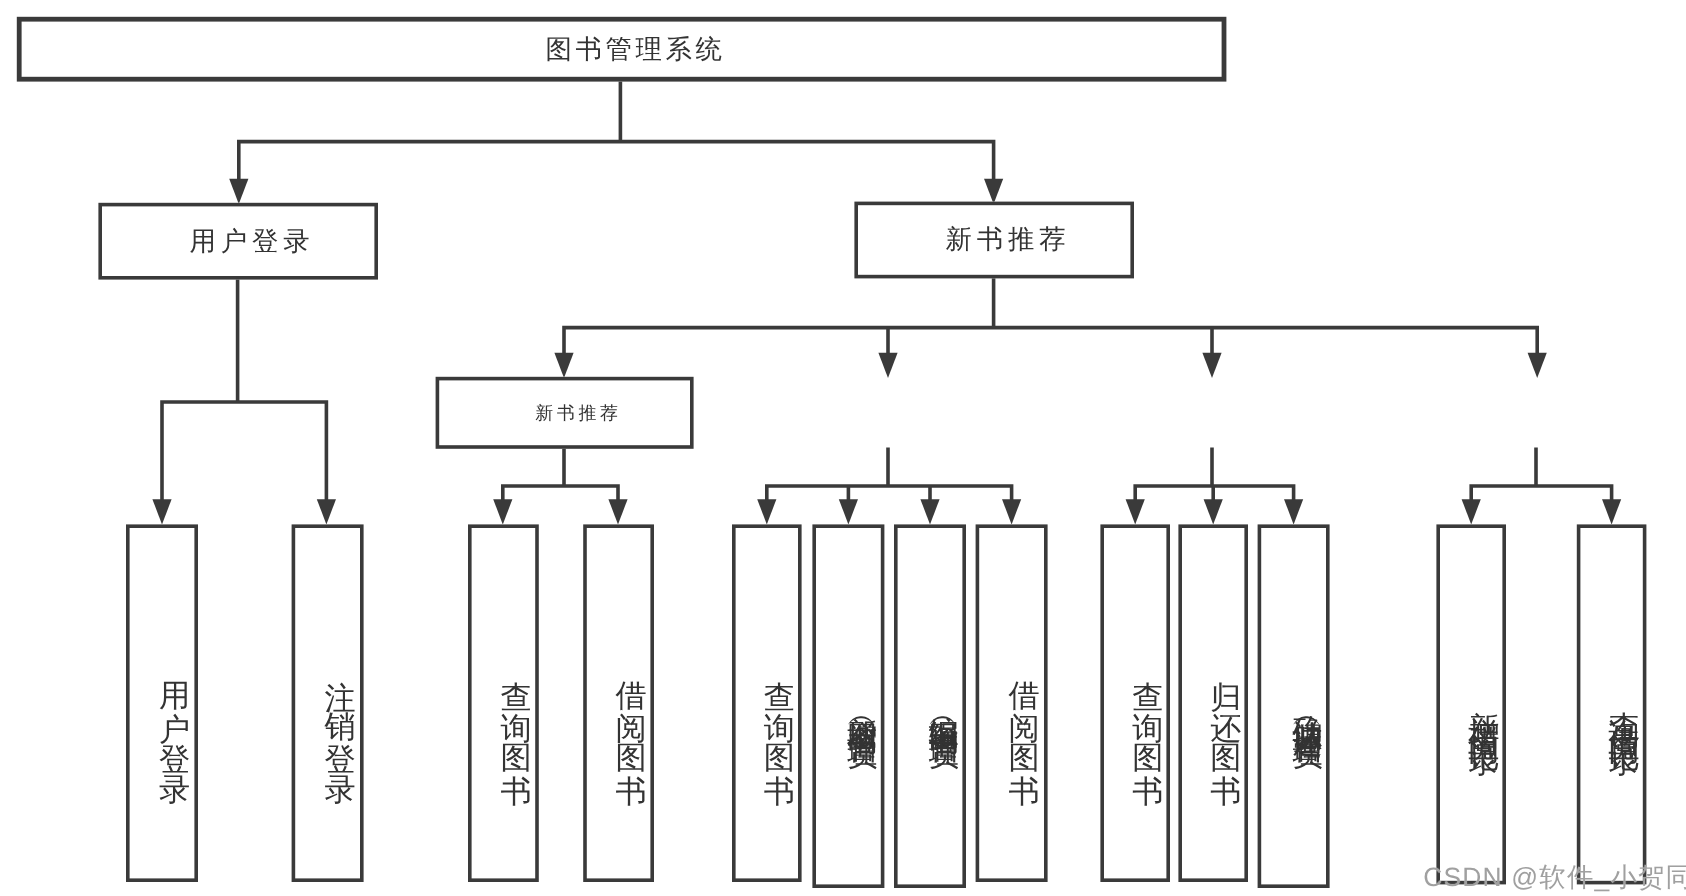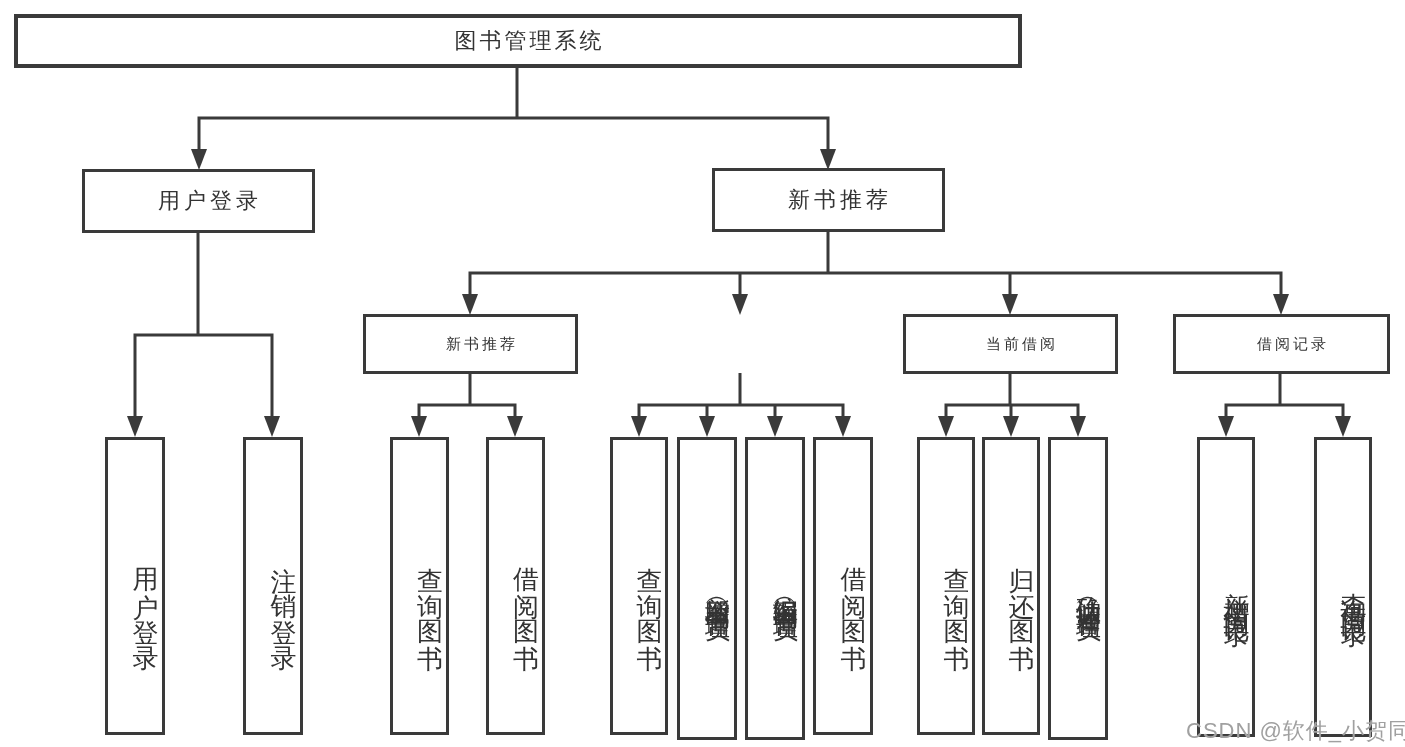--- a/index.html
+++ b/index.html
@@ -120,22 +120,20 @@
       <polygon points="1335,416 1351,416 1343,437"></polygon>
     </g>
   </svg>
 
   <div class="node root" style="left:14px;top:14px;width:1008px;height:54px;">图书管理系统</div>
 
   <div class="node h2" style="left:82px;top:169px;width:233px;height:64px;">用户登录</div>
   <div class="node h2" style="left:712px;top:168px;width:233px;height:64px;">新书推荐</div>
 
   <div class="node h3" style="left:363px;top:314px;width:215px;height:60px;">新书推荐</div>
-  <div class="node h3" style="left:903px;top:314px;width:215px;height:60px;">当前借阅</div>
-  <div class="node h3" style="left:1173px;top:314px;width:217px;height:60px;">借阅记录</div>
 
   <div class="node v v4" style="left:105px;top:437px;width:60px;height:298px;">用户登录</div>
   <div class="node v v4" style="left:243px;top:437px;width:60px;height:298px;">注销登录</div>
 
   <div class="node v v4" style="left:390px;top:437px;width:59px;height:298px;">查询图书</div>
   <div class="node v v4" style="left:486px;top:437px;width:59px;height:298px;">借阅图书</div>
 
   <div class="node v v4" style="left:610px;top:437px;width:58px;height:298px;">查询图书</div>
   <div class="node v v9" style="left:677px;top:437px;width:60px;height:303px;">新增图书（管理员）</div>
   <div class="node v v9" style="left:745px;top:437px;width:60px;height:303px;">编辑图书（管理员）</div>

